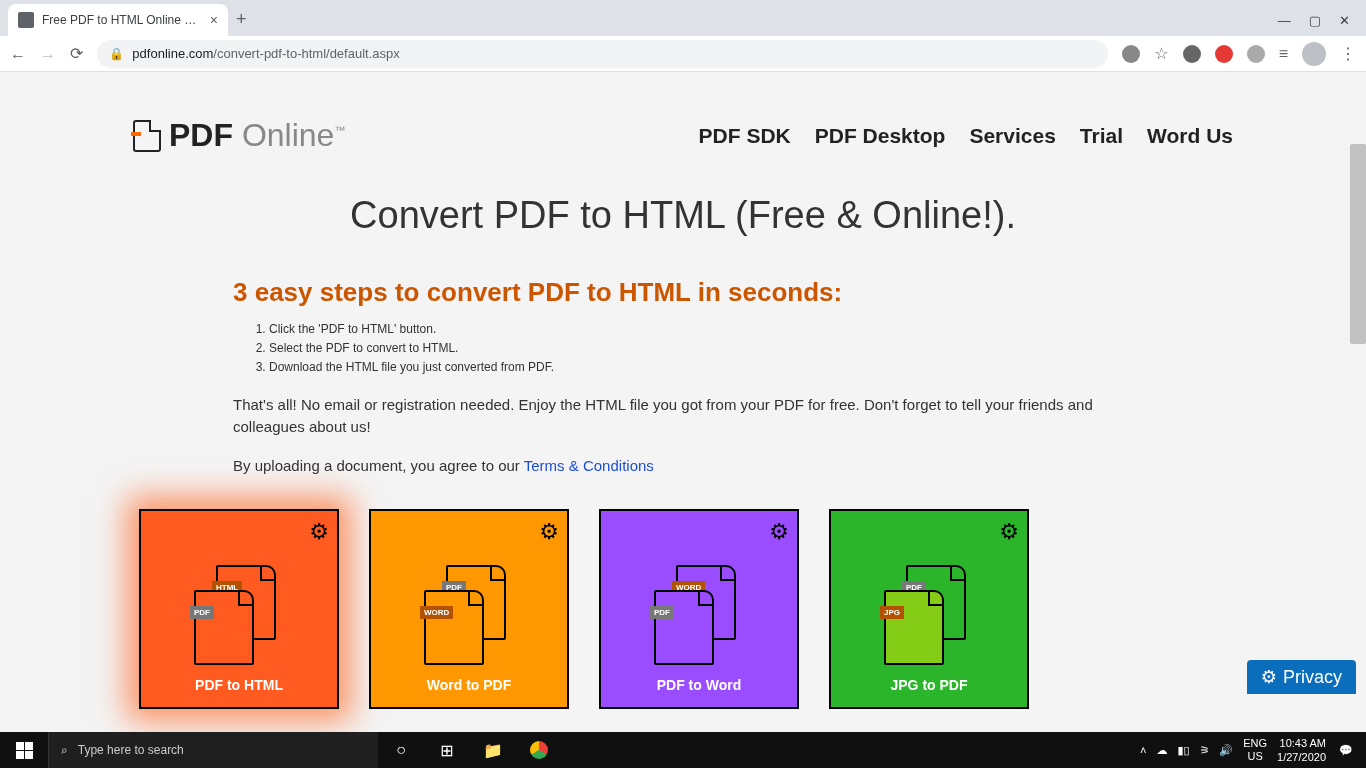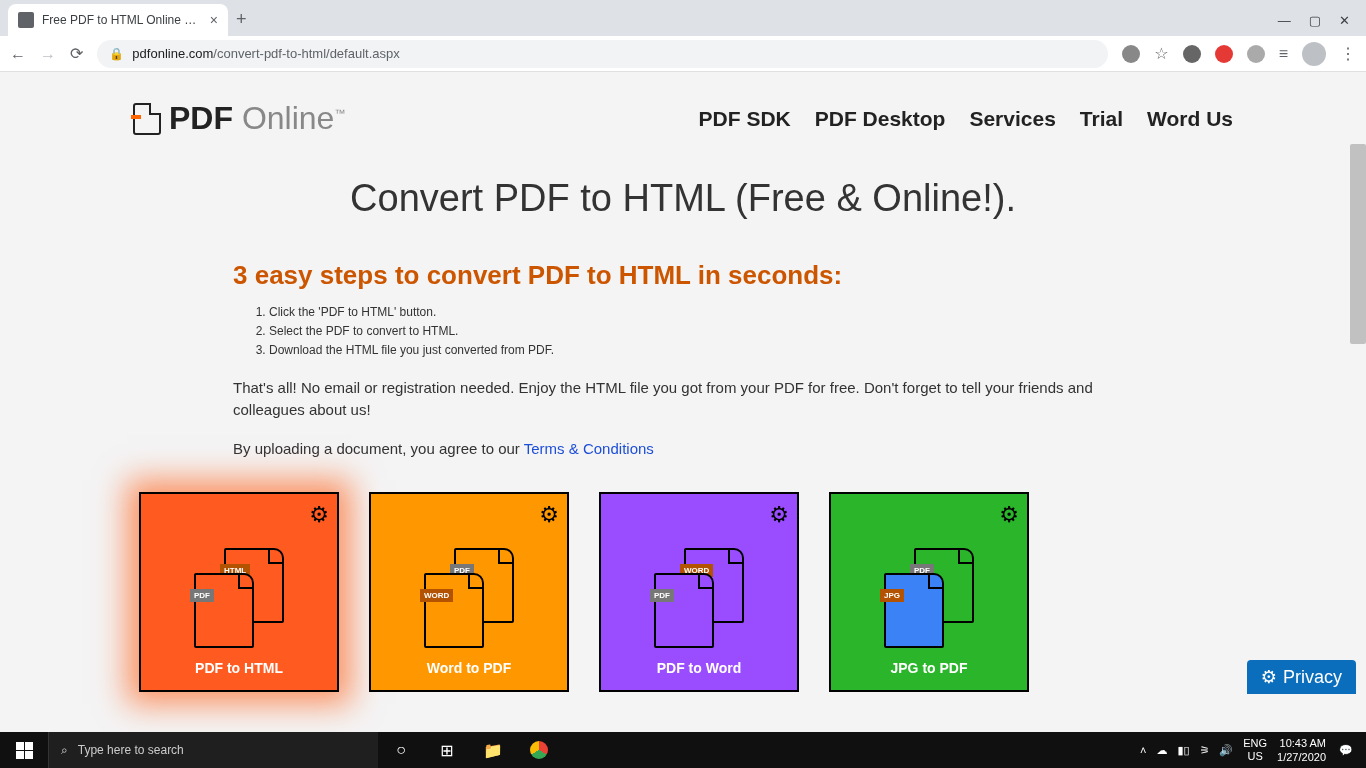--- a/index.html
+++ b/index.html
@@ -21,21 +21,21 @@
 .url-box { flex: 1; background: #f1f3f4; border-radius: 14px; height: 28px; display: flex; align-items: center; padding: 0 12px; gap: 8px; font-size: 13px; color: #202124; }
 .lock-icon { color: #5f6368; font-size: 12px; }
 .url-domain { color: #202124; }
 .url-path { color: #5f6368; }
 .ext-icons { display: flex; gap: 14px; align-items: center; }
 .ext-icon { width: 18px; height: 18px; border-radius: 50%; }
 .avatar { width: 24px; height: 24px; background: #bdc1c6; border-radius: 50%; }
 
 
 .page { height: 660px; background: #f4f4f4; overflow-y: auto; position: relative; }
-.page-inner { max-width: 1220px; margin: 0 auto; padding: 0 60px; }
+.page-inner { max-width: 1220px; margin: 17px auto; padding: 0 60px; }
 .site-header { display: flex; align-items: center; padding: 28px 0 20px; }
 .logo { display: flex; align-items: center; gap: 8px; }
 .logo-icon { width: 28px; height: 32px; border: 2px solid #222; border-radius: 3px 8px 3px 3px; position: relative; }
 .logo-icon::before { content: ''; position: absolute; top: -2px; right: -2px; width: 10px; height: 10px; border-left: 2px solid #222; border-bottom: 2px solid #222; background: #f4f4f4; }
 .logo-icon::after { content: ''; position: absolute; left: -4px; top: 10px; width: 10px; height: 4px; background: #ff6600; }
 .logo-text { font-size: 32px; color: #222; }
 .logo-text b { font-weight: 900; }
 .logo-text .light { color: #888; font-weight: 300; }
 .logo-tm { font-size: 11px; color: #888; vertical-align: super; }
 .main-nav { margin-left: auto; display: flex; gap: 24px; }
@@ -47,21 +47,21 @@
 .steps-list { list-style: decimal; padding-left: 36px; font-size: 12px; color: #333; line-height: 1.6; }
 .body-text { font-size: 15px; color: #333; margin-top: 16px; line-height: 1.5; }
 .terms-link { color: #1d4ed8; text-decoration: none; cursor: pointer; }
 
 .tiles { display: flex; gap: 30px; margin-top: 32px; padding: 0 0 0 6px; flex-wrap: wrap; }
 .tile { width: 200px; height: 200px; border: 2px solid #000; position: relative; display: flex; flex-direction: column; align-items: center; justify-content: flex-end; padding-bottom: 14px; cursor: pointer; }
 .tile.highlighted { box-shadow: 0 0 30px 12px rgba(255,80,0,0.6); }
 .tile-gear { position: absolute; top: 8px; right: 8px; font-size: 22px; }
 .tile-docs { position: relative; width: 90px; height: 100px; margin-bottom: 12px; }
 .doc-back, .doc-front { position: absolute; width: 60px; height: 75px; border: 2px solid #000; border-radius: 2px 10px 2px 2px; }
-.doc-back { top: 0; right: 0; }
+.doc-back { top: 0; right: 8px; }
 .doc-front { bottom: 0; left: 0; }
 .doc-back::before, .doc-front::before { content: ''; position: absolute; top: -2px; right: -2px; width: 14px; height: 14px; border-left: 2px solid #000; border-bottom: 2px solid #000; }
 .doc-label { position: absolute; left: -6px; top: 14px; font-size: 8px; font-weight: bold; color: #fff; padding: 2px 4px; }
 .tile-caption { font-size: 14px; font-weight: bold; color: #fff; }
 
 
 .privacy-btn { position: absolute; bottom: 38px; right: 10px; background: #0a6ebd; color: #fff; padding: 6px 14px; border-radius: 4px 4px 0 0; font-size: 18px; display: flex; align-items: center; gap: 6px; cursor: pointer; }
 
 
 .page-scroll { position: absolute; right: 0; top: 72px; width: 16px; height: 200px; background: #c1c1c1; border-radius: 2px; }
@@ -185,21 +185,21 @@
             </div>
           </div>
           <div class="tile-caption">PDF to Word</div>
         </div>
         <div class="tile" style="background: rgb(42, 181, 42);">
           <span class="tile-gear">⚙</span>
           <div class="tile-docs">
             <div class="doc-back" style="background:#2ab52a">
               <span class="doc-label" style="background:#777">PDF</span>
             </div>
-            <div class="doc-front" style="background:#3b82f6">
+            <div class="doc-front" style="background:#84cc16">
               <span class="doc-label" style="background:#b35200">JPG</span>
             </div>
           </div>
           <div class="tile-caption">JPG to PDF</div>
         </div>
       </div>
 
   </div>
 
   <div class="privacy-btn">

